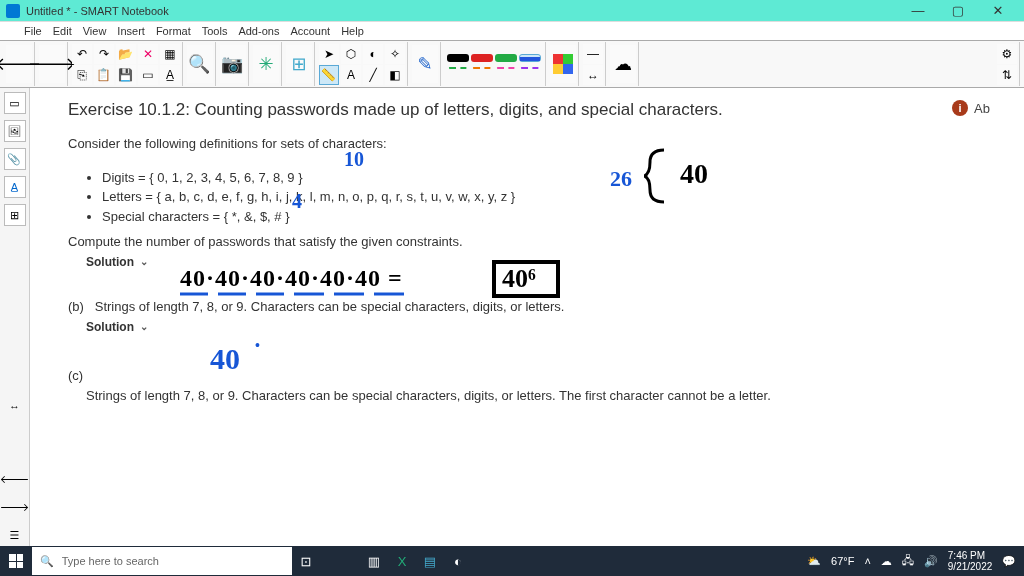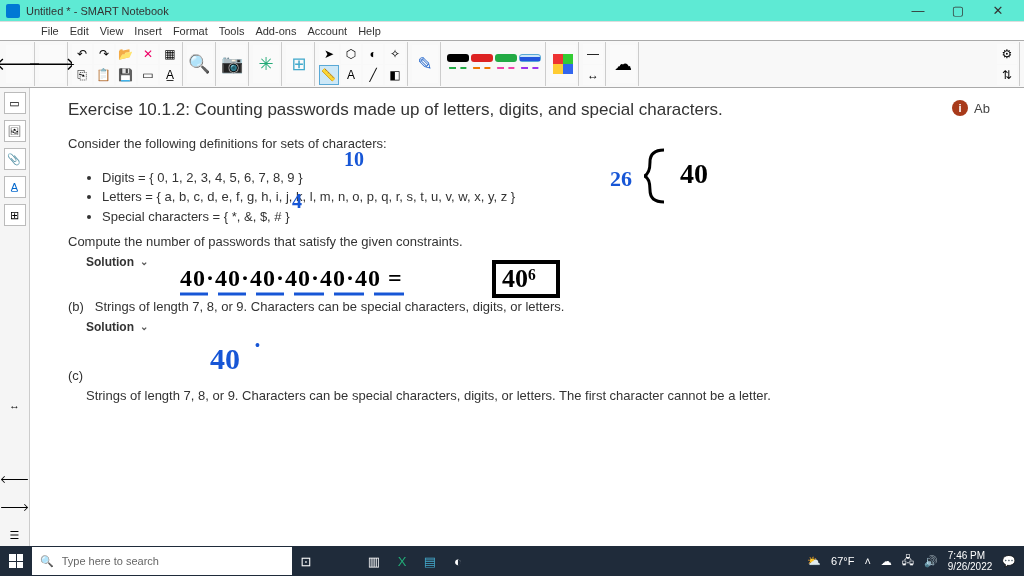--- a/index.html
+++ b/index.html
@@ -2,21 +2,21 @@
 <html><head>
 <meta charset="utf-8">
 <style>
 * { margin:0; padding:0; box-sizing:border-box; font-family:"Segoe UI",Tahoma,sans-serif; }
 body { width:1024px; height:576px; overflow:hidden; background:#fff; position:relative; }
 .titlebar { height:22px; background:#5eead4; border-bottom:1px solid #ddd; display:flex; align-items:center; padding:0 6px; font-size:11px; color:#333; }
 .titlebar .sm-icon { width:14px; height:14px; background:#0078d4; margin-right:6px; border-radius:2px; }
 .titlebar .title { flex:1; }
 .win-controls { display:flex; gap:0; }
 .win-controls span { width:40px; text-align:center; font-size:13px; cursor:pointer; }
-.menubar { height:18px; display:flex; gap:3px; padding:0 20px; font-size:11px; color:#333; align-items:center;margin-left:17px; }
+.menubar { height:18px; display:flex; gap:3px; padding:0 20px; font-size:11px; color:#333; align-items:center; }
 .menubar span { padding:0 4px; cursor:pointer; }
 .toolbar { height:48px; border-top:1px solid #aaa; border-bottom:1px solid #aaa; background:#f8f8f8; display:flex; align-items:center; padding:0 4px; gap:2px; }
 .tgroup { display:flex; flex-direction:column; gap:1px; padding:0 2px; border-right:1px solid #ccc; height:44px; justify-content:center; }
 .trow { display:flex; gap:2px; }
 .tbtn { width:20px; height:20px; border:1px solid transparent; display:flex; align-items:center; justify-content:center; font-size:12px; cursor:pointer; background:#fafafa; }
 .tbtn.big { width:26px; height:38px; font-size:18px; }
 .tbtn.sel { background:#cde8f7; border:1px solid #5aa9d6; }
 .shape-row { display:flex; gap:2px; padding:2px; }
 .pen { width:22px; height:8px; border-radius:3px; }
 .content-area { position:absolute; top:88px; left:0; right:0; bottom:30px; display:flex; }
@@ -262,17 +262,17 @@
   <div class="tb-icon">◐</div>
   <div class="tray">
     <span>⛅</span>
     <span>67°F</span>
     <span>˄</span>
     <span>☁</span>
     <span>🖧</span>
     <span>🔊</span>
     <div class="clock">
       <div>7:46 PM</div>
-      <div>9/26/2022</div>
+      <div>9/21/2022</div>
     </div>
     <span>💬</span>
   </div>
 </div>
 
 </body></html>

